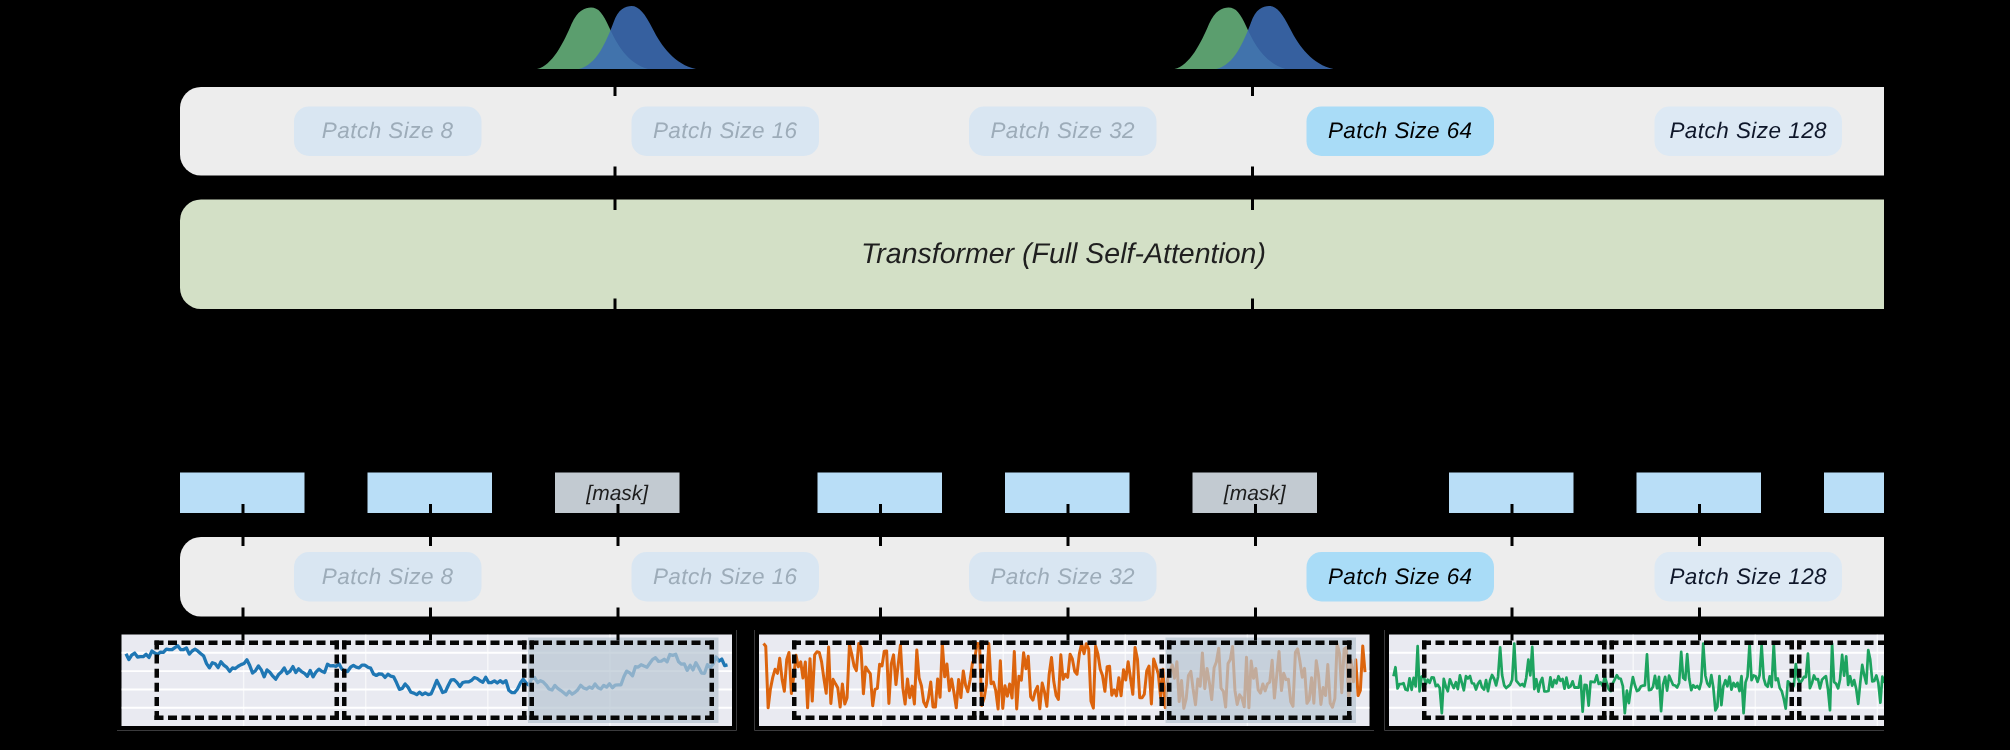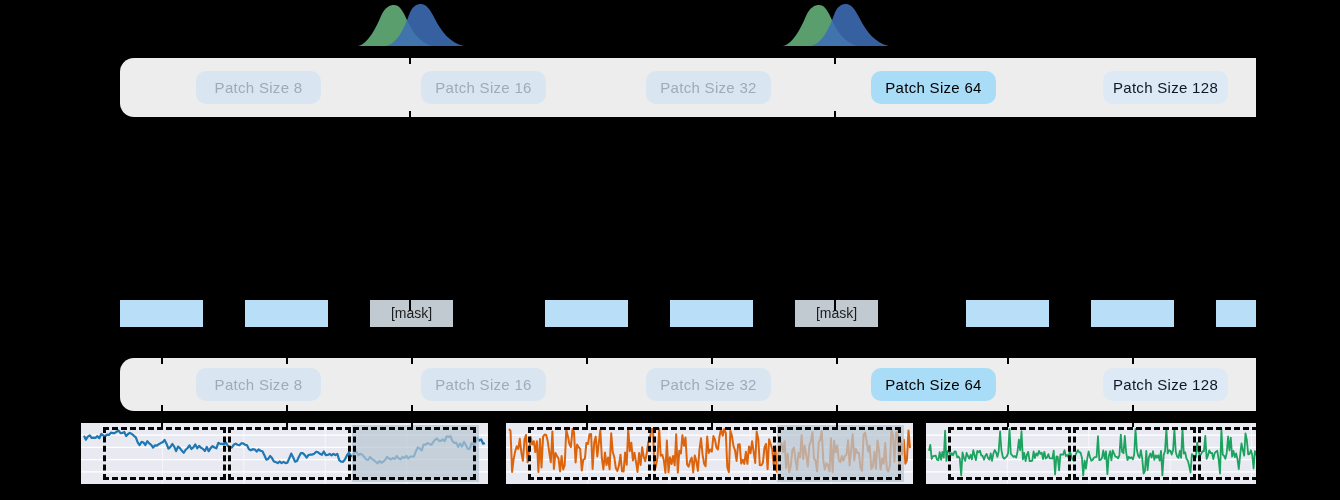--- a/index.html
+++ b/index.html
@@ -1,27 +1,27 @@
 <!DOCTYPE html>
 <html><head>
 <meta charset="utf-8">
 <style>
   html,body{margin:0;padding:0;background:#000;}
   .canvas{position:relative;width:1256px;height:500px;background:#000;overflow:hidden;
-          font-family:"Liberation Sans", sans-serif;}
+          font-family:"Liberation Sans", sans-serif;font-style:italic;}
   .bar{position:absolute;left:120px;width:1178px;border-radius:14px;}
   .bar.gray{background:#ededed;}
   .pill{position:absolute;width:125px;height:33px;border-radius:10px;text-align:center;
         line-height:33px;font-size:15px;letter-spacing:0.3px;}
   .pill.inactive{background:#d9e6f2;color:#9dacb9;}
   .pill.active{background:#a9dcf7;color:#000;font-weight:400;}
   .pill.disabled{background:#dde9f4;color:#0f172a;}
   .transformer{position:absolute;left:120px;width:1178px;border-radius:14px;
         text-align:center;font-size:19px;}
-  .token{position:absolute;height:27px;width:83px;top:300px;text-align:center;
+  .token{position:absolute;height:27px;width:83px;top:315px;text-align:center;
         line-height:27px;font-size:14px;}
   .token.patch{background:#b9def7;}
   .token.mask{background:#c2cad1;color:#1d1d1d;}
   .conn{position:absolute;width:2px;background:#000;z-index:6;}
   .panel{position:absolute;top:420px;height:67px;background:#e9eaf1;border:3px solid #000;
         box-sizing:border-box;}
   .dashedbox{position:absolute;box-sizing:border-box;border:3px dashed #060606;z-index:4;}
   .maskshade{position:absolute;background:rgba(185,198,210,0.72);z-index:3;}
   .dist{position:absolute;z-index:2;}
 </style>
@@ -40,20 +40,23 @@
   </svg>
 
   <div class="bar gray" id="topBar" style="top:58px;height:59px">
       <div class="pill inactive" style="left: 76px; top: 13px;">Patch Size 8</div>
       <div class="pill inactive" style="left: 301px; top: 13px;">Patch Size 16</div>
       <div class="pill inactive" style="left: 526px; top: 13px;">Patch Size 32</div>
       <div class="pill active" style="left: 751px; top: 13px;">Patch Size 64</div>
       <div class="pill disabled" style="left: 983px; top: 13px;">Patch Size 128</div>
     </div>
 
+  <div class="transformer" id="trf" style="top:133px;height:73px;background:#d3e0c6;color:#1f1f1f">
+    <span style="line-height:73px">Transformer (Full Self-Attention)</span>
+  </div>
 
   <div id="dyn">
       <div class="token patch" style="left: 120px;"></div>
       <div class="token patch" style="left: 245px;"></div>
       <div class="token mask" style="left: 370px;">[mask]</div>
       <div class="token patch" style="left: 545px;"></div>
       <div class="token patch" style="left: 670px;"></div>
       <div class="token mask" style="left: 795px;">[mask]</div>
       <div class="token patch" style="left: 966px;"></div>
       <div class="token patch" style="left: 1091px;"></div>

